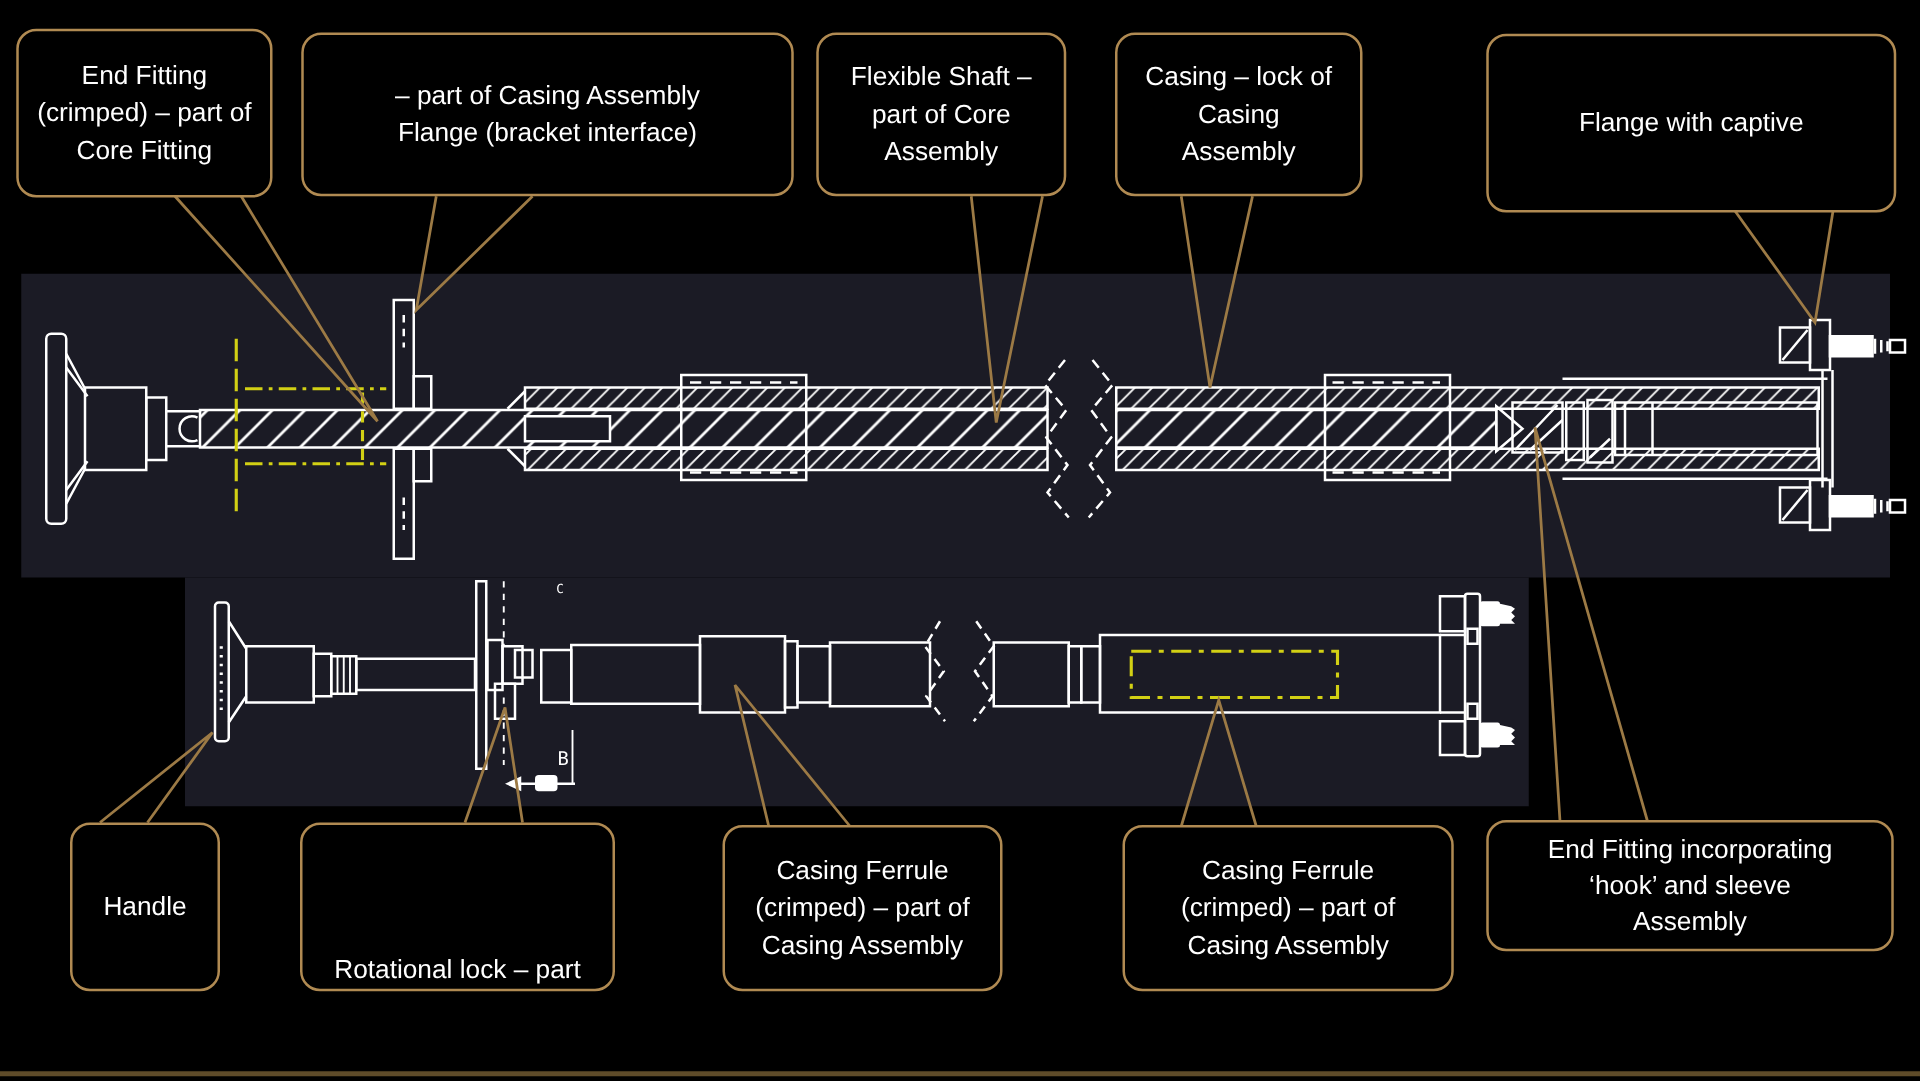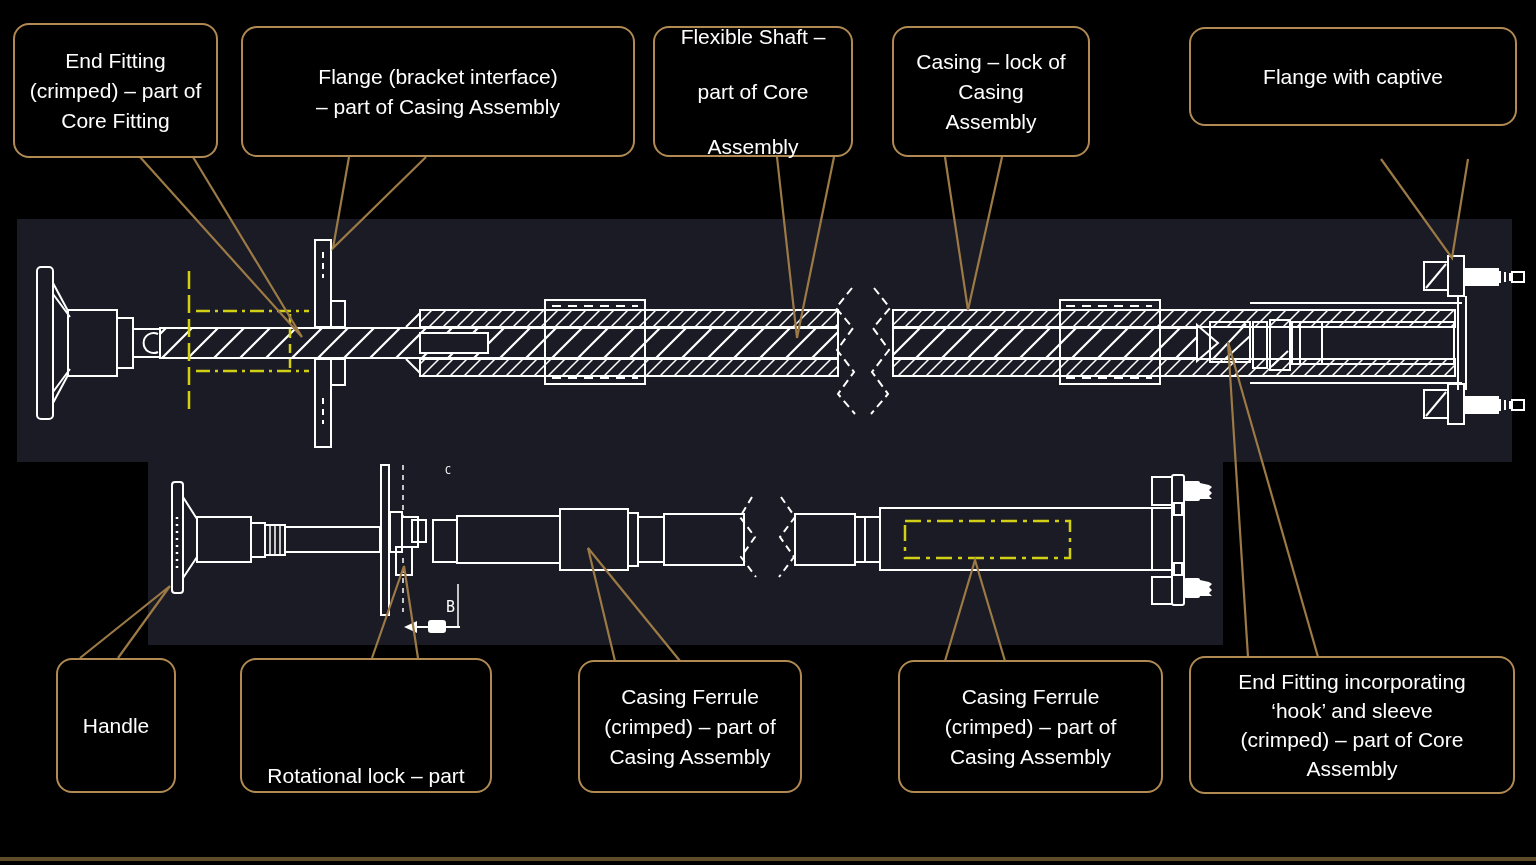--- a/index.html
+++ b/index.html
@@ -180,37 +180,37 @@
     </g>
   </svg>
 
   <div class="callout" style="left:13px;top:23px;width:205px;height:135px;">
     <div class="ln">End Fitting</div>
     <div class="ln">(crimped) – part of</div>
     <div class="ln">Core Fitting</div>
   </div>
 
   <div class="callout" style="left:241px;top:26px;width:394px;height:131px;">
+    <div class="ln">– part of Casing Assembly</div>
     <div class="ln">Flange (bracket interface)</div>
-    <div class="ln">– part of Casing Assembly</div>
-  </div>
-
-  <div class="callout" style="left:653px;top:26px;width:200px;height:131px;gap:25px;">
+  </div>
+
+  <div class="callout" style="left:653px;top:26px;width:200px;height:131px;">
     <div class="ln">Flexible Shaft –</div>
     <div class="ln">part of Core</div>
     <div class="ln">Assembly</div>
   </div>
 
   <div class="callout" style="left:892px;top:26px;width:198px;height:131px;">
     <div class="ln">Casing – lock of</div>
     <div class="ln">Casing</div>
     <div class="ln">Assembly</div>
   </div>
 
-  <div class="callout" style="left:1189px;top:27px;width:328px;height:99px;">
+  <div class="callout" style="left:1189px;top:27px;width:328px;height:143px;">
     <div class="ln">Flange with captive</div>
   </div>
 
   <div class="callout" style="left:13px;top:658px;width:120px;height:135px;margin-left:43px;">
     <div class="ln">Handle</div>
   </div>
 
   <div class="callout" style="left:240px;top:658px;width:252px;height:135px;justify-content:flex-end;">
     <div class="ln">Rotational lock – part</div>
   </div>
@@ -220,21 +220,20 @@
     <div class="ln">(crimped) – part of</div>
     <div class="ln">Casing Assembly</div>
   </div>
 
   <div class="callout" style="left:898px;top:660px;width:265px;height:133px;">
     <div class="ln">Casing Ferrule</div>
     <div class="ln">(crimped) – part of</div>
     <div class="ln">Casing Assembly</div>
   </div>
 
-  <div class="callout" style="left:1189px;top:656px;width:326px;height:138px;line-height:29px;">
+  <div class="callout" style="left:1189px;top:656px;width:326px;height:105px;line-height:29px;">
     <div class="ln">End Fitting incorporating</div>
     <div class="ln">‘hook’ and sleeve</div>
-    <div class="ln">(crimped) – part of Core</div>
     <div class="ln">Assembly</div>
   </div>
 
   <div id="bottom-rule"></div>
 </div>
 
 </body></html>

